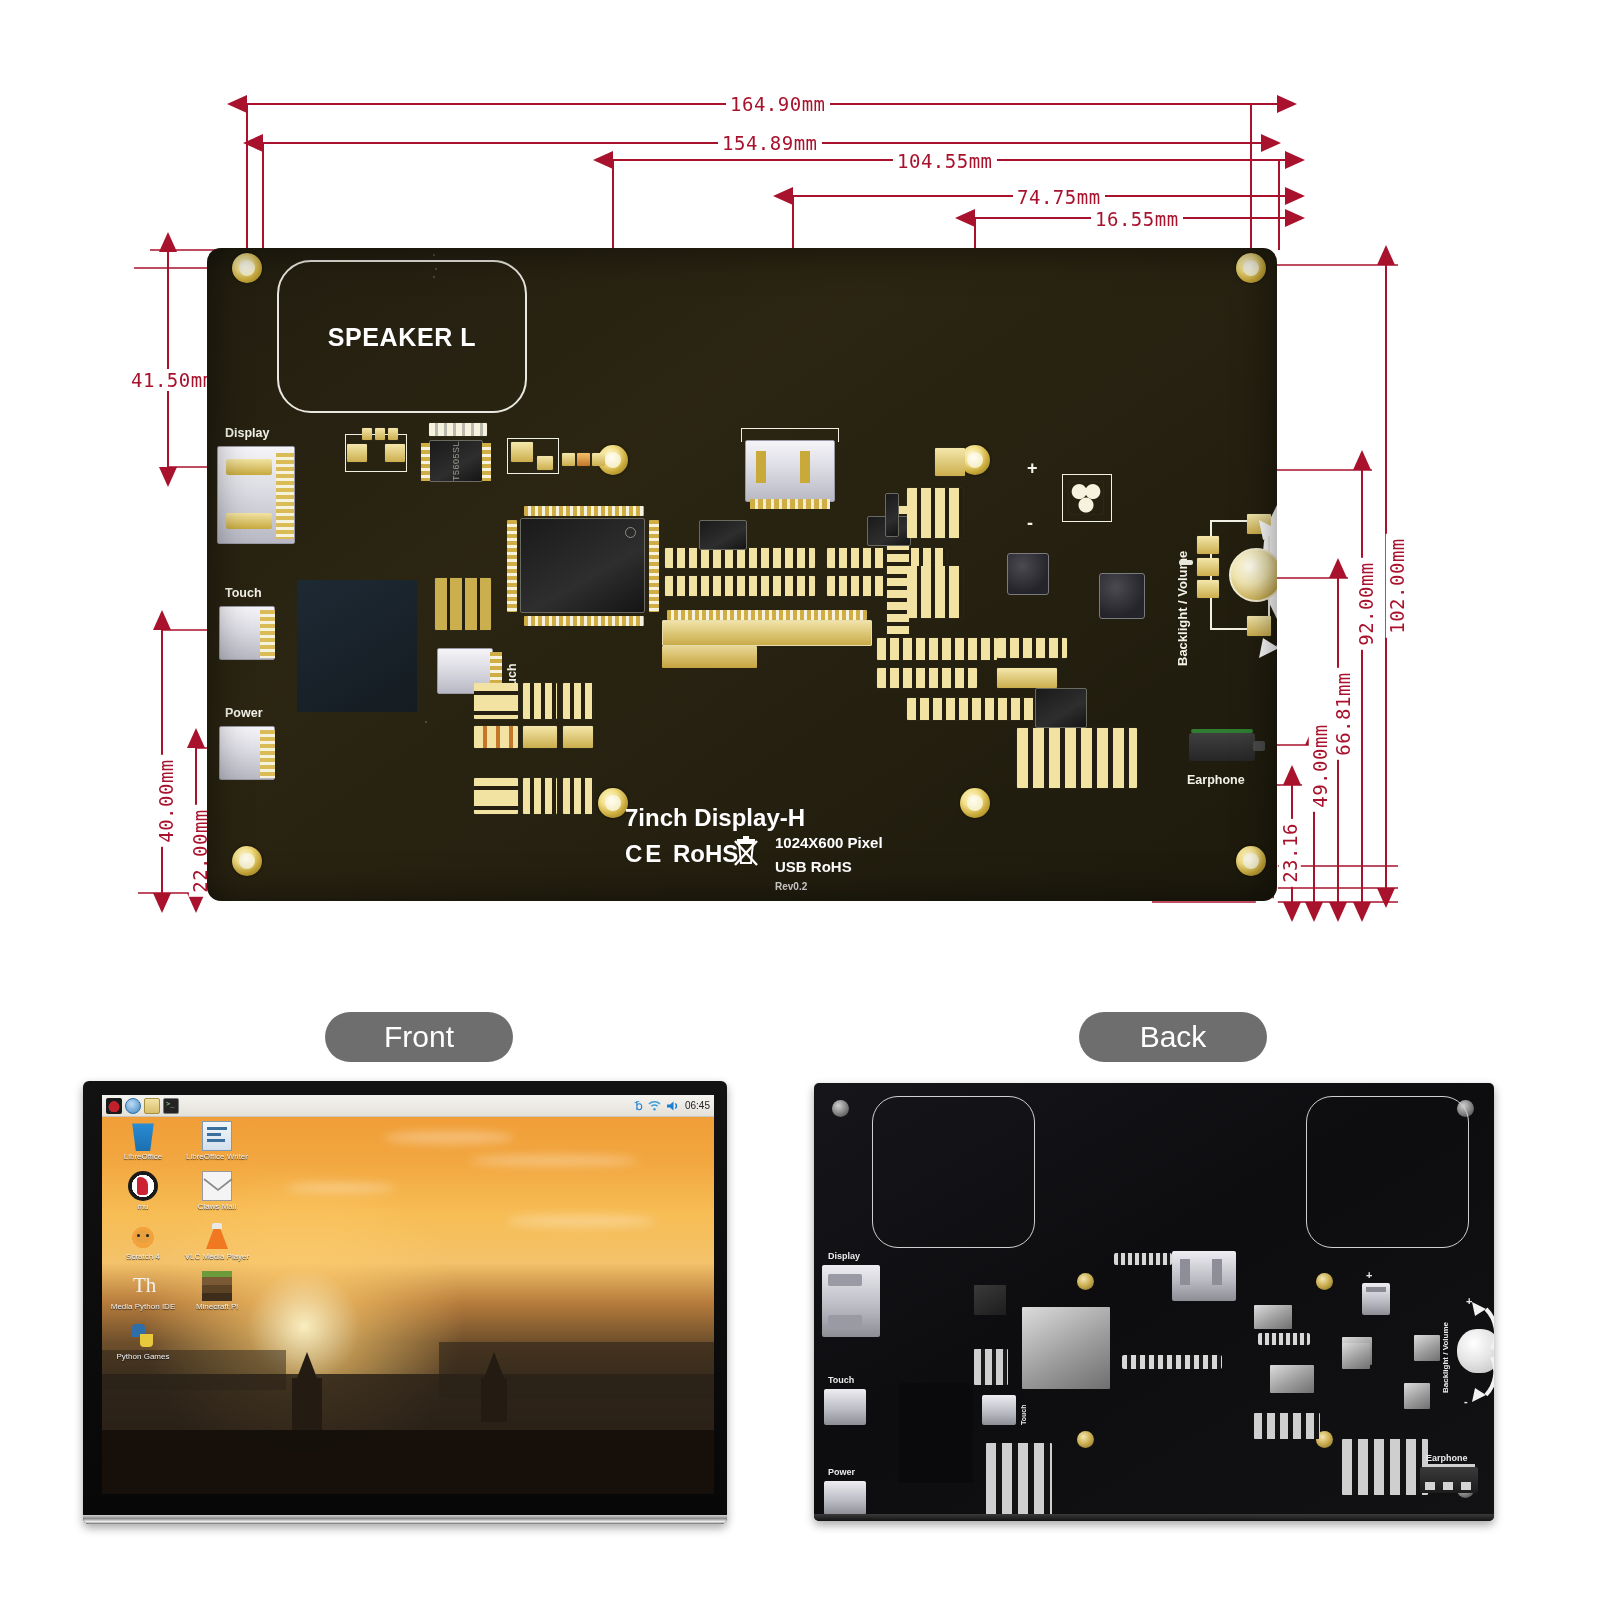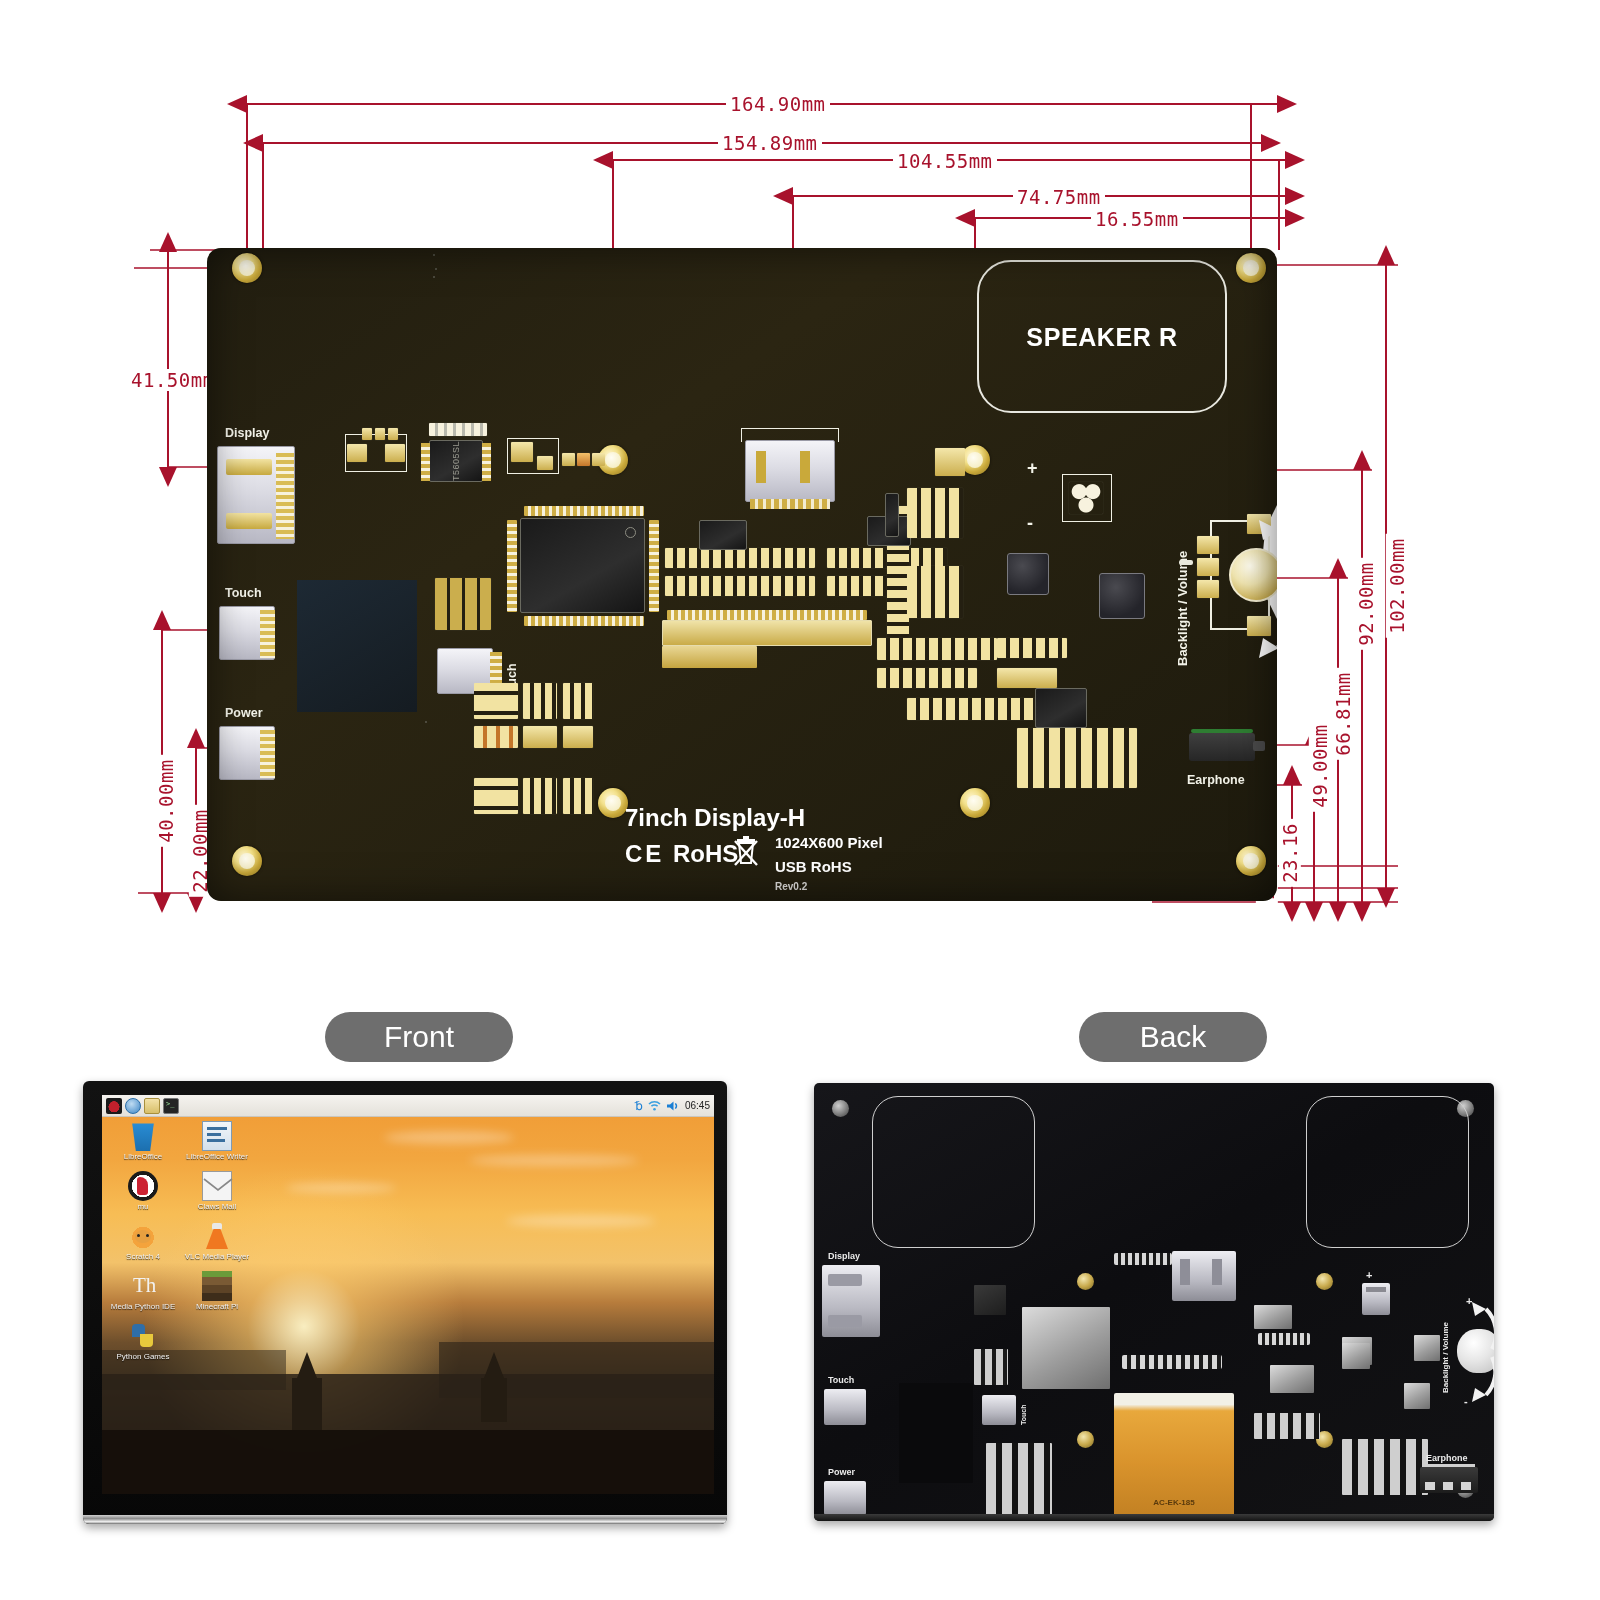--- a/index.html
+++ b/index.html
@@ -392,22 +392,22 @@
 
     <div class="mhole" style="left:25px;top:5px;"></div>
     <div class="mhole" style="left:1029px;top:5px;"></div>
     <div class="mhole" style="left:25px;top:598px;"></div>
     <div class="mhole" style="left:1029px;top:598px;"></div>
     <div class="mhole" style="left:391px;top:197px;"></div>
     <div class="mhole" style="left:753px;top:197px;"></div>
     <div class="mhole" style="left:391px;top:540px;"></div>
     <div class="mhole" style="left:753px;top:540px;"></div>
 
-    <div class="speaker-zone" style="left:770px;top:12px;width:250px;height:153px;">
-      <span>SPEAKER R</span>
+    <div class="speaker-zone" style="left:70px;top:12px;width:250px;height:153px;">
+      <span>SPEAKER L</span>
     </div>
 
     <div class="silk" style="left:18px;top:178px;">Display</div>
     <div class="conn" style="left:10px;top:198px;width:78px;height:98px;">
       <div style="position:absolute;left:8px;top:12px;width:46px;height:16px;background:linear-gradient(180deg,#f2e3a2,#c7a93f);border-radius:2px;"></div>
       <div style="position:absolute;left:8px;top:66px;width:46px;height:16px;background:linear-gradient(180deg,#f2e3a2,#c7a93f);border-radius:2px;"></div>
       <div style="position:absolute;left:58px;top:6px;width:18px;height:86px;background:repeating-linear-gradient(180deg,#d9bc55 0 4px,#f7f2de 4px 7px);"></div>
     </div>
 
     <div class="silk" style="left:18px;top:338px;">Touch</div>
@@ -720,23 +720,20 @@
   <div class="bconn" style="left:168px;top:312px;width:34px;height:30px;"></div>
   <div class="bsilk rot" style="left:206px;top:342px;font-size:7px;">Touch</div>
   <div class="bchip" style="left:528px;top:260px;width:28px;height:26px;"></div>
   <div class="bchip" style="left:600px;top:252px;width:26px;height:26px;"></div>
 
   <div class="bconn" style="left:548px;top:200px;width:28px;height:32px;">
     <div style="position:absolute;left:4px;top:4px;right:4px;height:5px;background:#8a8a92;"></div>
   </div>
   <div class="bsilk" style="left:552px;top:186px;font-size:11px;">+</div>
 
-  <div class="ffc" style="left:300px;top:310px;width:120px;height:128px;">
-    <div class="ffc-txt" style="bottom:14px;">AC-EK-185</div>
-  </div>
 
   <div class="bsilk rot" style="left:627px;top:310px;font-size:8px;">Backlight / Volume</div>
   <div class="bwheel" style="left:643px;top:246px;"></div>
   <div class="bsilk" style="left:652px;top:212px;font-size:11px;">+</div>
   <div class="bsilk" style="left:650px;top:312px;font-size:11px;">-</div>
   <svg style="position:absolute;left:632px;top:208px;width:54px;height:124px;">
     <path d="M40,18 A34,34 0 0 1 46,58" stroke="#f2f2f2" stroke-width="4" fill="none"></path>
     <path d="M46,66 A34,34 0 0 1 40,104" stroke="#f2f2f2" stroke-width="4" fill="none"></path>
     <path d="M40,18 L26,11 L29,25 z" fill="#f2f2f2"></path>
     <path d="M40,104 L26,111 L29,97 z" fill="#f2f2f2"></path>

